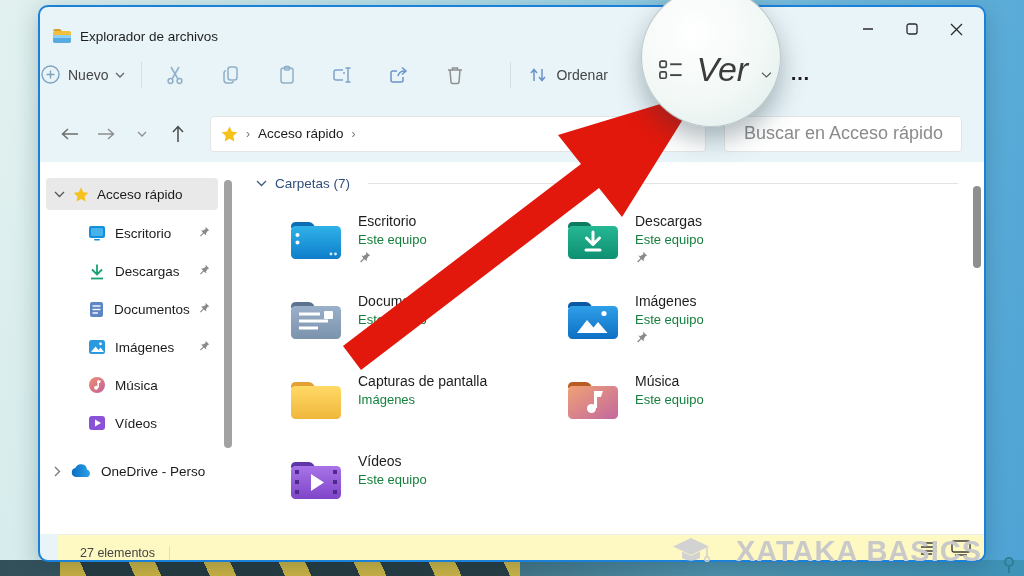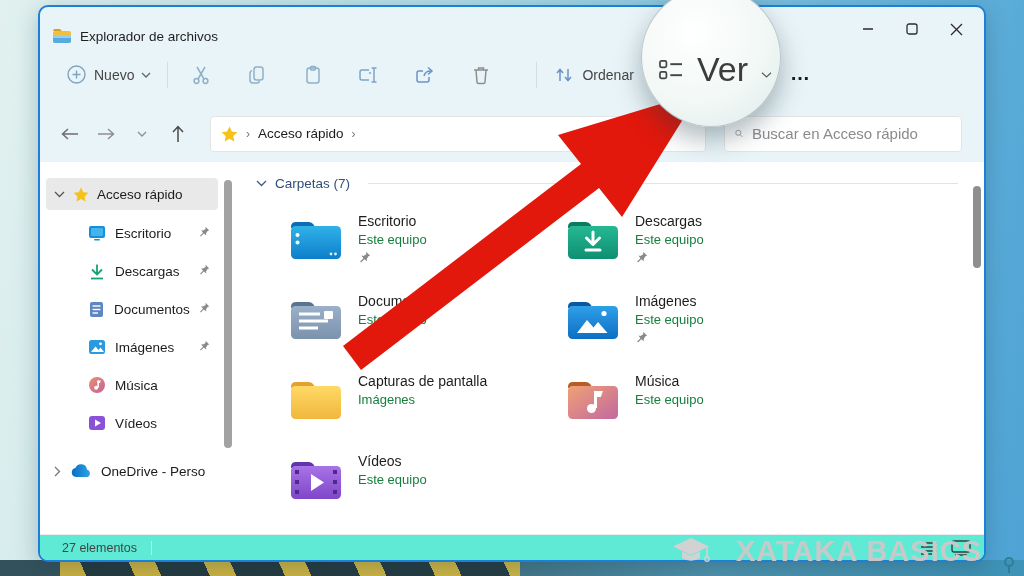--- a/index.html
+++ b/index.html
@@ -21,39 +21,39 @@
     display:flex; flex-direction:column; overflow:hidden;
     box-shadow:0 6px 22px rgba(20,50,70,.25); }
 
   
   .titlebar { height:37px; display:flex; align-items:flex-end; padding:0 6px 0 12px; }
   .title-ico { margin-right:8px; }
   .title-text { font-size:13.5px; color:#1f1f1f; flex:1; }
   .wbtn { width:44px; height:30px; display:flex; align-items:center; justify-content:center; }
 
   
-  .toolbar { height:61px; display:flex; align-items:center; padding-left:26px; position:relative; }
+  .toolbar { height:61px; display:flex; align-items:center; position:relative; }
   .tbgroup { display:flex; align-items:center; gap:7px; }
   .tb-label { font-size:14px; color:#464646; }
   .tbsep { width:1px; height:26px; background:#d3dde2; margin:0 16px; }
   .tbicon { width:34px; height:34px; display:flex; align-items:center; justify-content:center; margin-right:22px; }
   .tbicon:last-of-type { margin-right:0; }
   .more-dots { position:absolute; left:750px; top:18px; font-size:20px; letter-spacing:1px;
     color:#1b1b1b; font-weight:bold; }
 
   
   .addr { height:57px; display:flex; align-items:center; padding:0 12px 0 14px; gap:4px; }
   .nav-btn { width:32px; height:32px; display:flex; align-items:center; justify-content:center; }
   .crumb-box { height:36px; flex:1; margin-left:12px; background:#fff; border:1px solid #e4e4e4;
     border-radius:4px; display:flex; align-items:center; padding:0 10px; gap:8px; max-width:496px; }
   .crumb-text { font-size:13.5px; color:#1b1b1b; }
   .crumb-sep { font-size:12px; color:#777; }
   .search-box { height:36px; width:238px; margin-left:14px; background:#fff; border:1px solid #e4e4e4;
     border-radius:4px; display:flex; align-items:center; padding:0 10px; gap:9px; }
-  .search-box input { border:none; outline:none; flex:1; font-size:15px; color:#1b1b1b;
+  .search-box input { border:none; outline:none; flex:1; font-size:18px; color:#1b1b1b;
     font-family:"Liberation Sans", sans-serif; background:transparent; }
   .search-box input::placeholder { color:#8b8b8b; }
 
   
   .content { flex:1; background:#fff; position:relative; display:flex; }
   .sidebar { width:184px; padding-top:16px; }
   .side-root { display:flex; align-items:center; gap:8px; height:32px; margin:0 6px 4px 6px;
     padding:0 8px; border-radius:4px; background:#e9e9e9; }
   .side-root-label { font-size:13.5px; color:#1b1b1b; }
   .side-item { display:flex; align-items:center; gap:9px; height:38px; padding-left:48px; position:relative; }
@@ -70,43 +70,43 @@
   .grid { margin:22px 0 0 32px; display:grid; grid-template-columns:277px 277px; grid-auto-rows:80px; }
   .gitem { display:flex; gap:14px; }
   .gicon { flex:0 0 56px; margin-top:2px; }
   .gname { font-size:14px; color:#1d1d1d; }
   .gloc { font-size:13px; color:#15803d; margin-top:3px; }
   .gpin { margin-top:4px; }
   .main-scroll { position:absolute; right:3px; top:24px; width:8px; height:82px;
     background:#8f8f8f; border-radius:4px; }
 
   
-  .statusbar { height:26px; background:#5eead4; border-top:1px solid #ececec;
-    display:flex; align-items:center; padding:0 12px 0 22px; position:relative; z-index:16; }
+  .statusbar { height:26px; background:#fef9c3; border-top:1px solid #ececec;
+    display:flex; align-items:flex-end; padding:0 12px 0 22px; position:relative; z-index:16;margin-left:18px; }
   .status-count { font-size:12.5px; color:#444; }
   .status-sep { width:1px; height:14px; background:#dcdcdc; margin-left:14px; }
   .view-toggles { position:absolute; right:12px; top:4px; display:flex; gap:10px; }
   .vbtn { width:22px; height:18px; display:flex; align-items:center; justify-content:center; }
 
   
   .watermark { position:absolute; right:42px; bottom:8px; z-index:15;
     display:flex; align-items:center; gap:25px; }
   .wm-text { font-size:29px; font-weight:bold; color:#c9c9c9; letter-spacing:1px; white-space:nowrap; }
 
   
   .arrow-svg { position:absolute; inset:0; z-index:30; pointer-events:none; }
 
   
   .mag { position:absolute; left:641px; top:-13px; width:140px; height:140px; border-radius:50%;
     z-index:40; background:radial-gradient(circle at 38% 32%, #ffffff 0%, #f2f8f6 55%, #dcebe9 100%);
     border:1px solid rgba(90,110,115,.35);
     box-shadow:0 12px 26px rgba(30,55,65,.35); }
   .mag-row { position:absolute; top:62px; left:16px; right:8px; display:flex;
     align-items:center; justify-content:center; gap:13px; }
-  .mag-label { font-size:34px; color:#3c3c3c; }
+  .mag-label { font-size:34px; color:#3c3c3c;font-style:italic; }
 </style>
 </head>
 <body>
 
 <div class="desktop">
   <div class="desktop-strip">
     <div class="desktop-stripes"></div>
   </div>
   <svg class="wall-pin" width="14" height="18" viewBox="0 0 14 18">
     <circle cx="7" cy="6" r="4" fill="none" stroke="#2e7f96" stroke-width="2"></circle>

